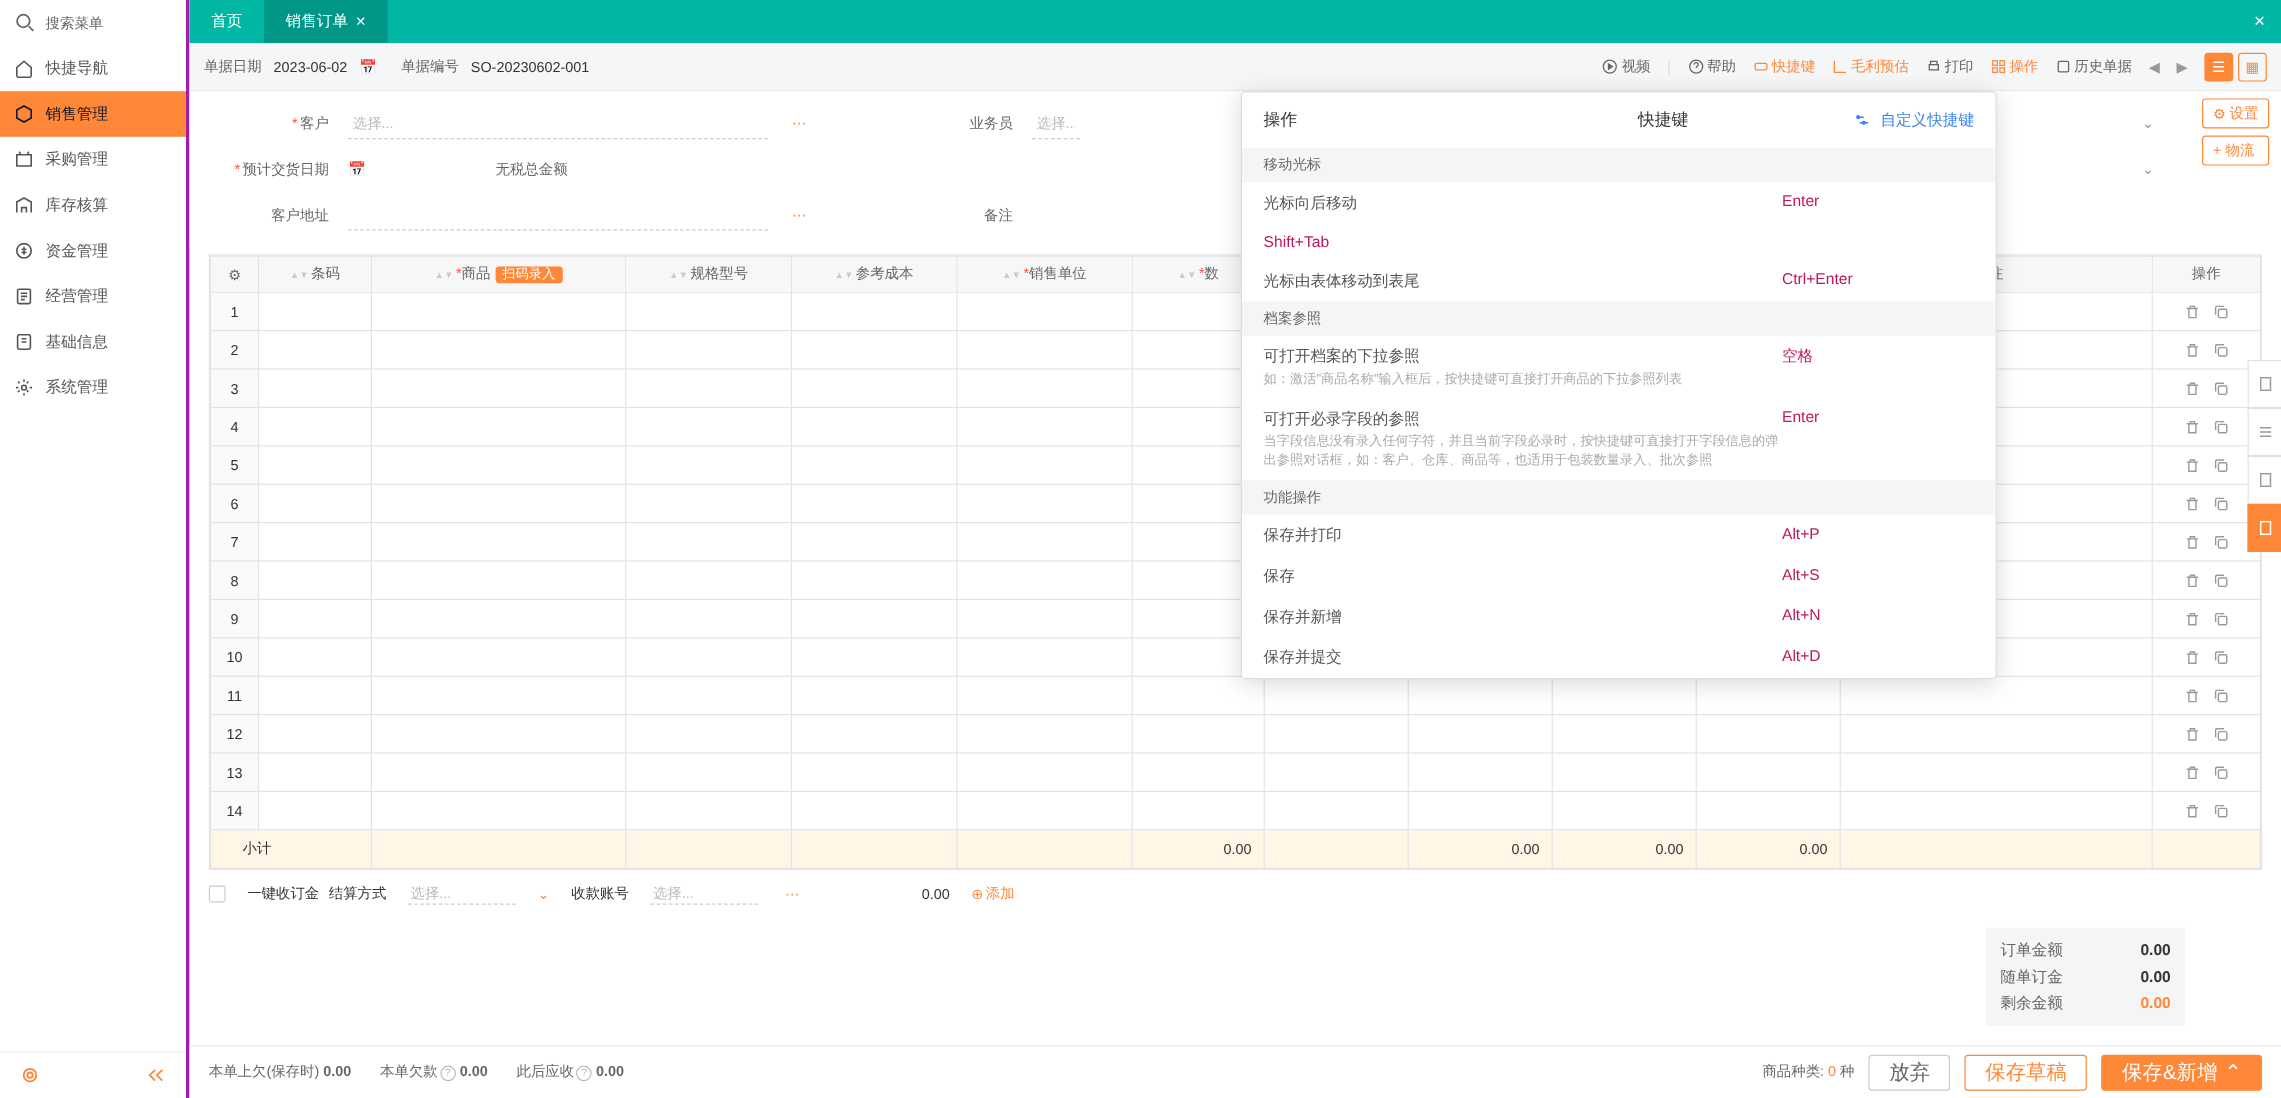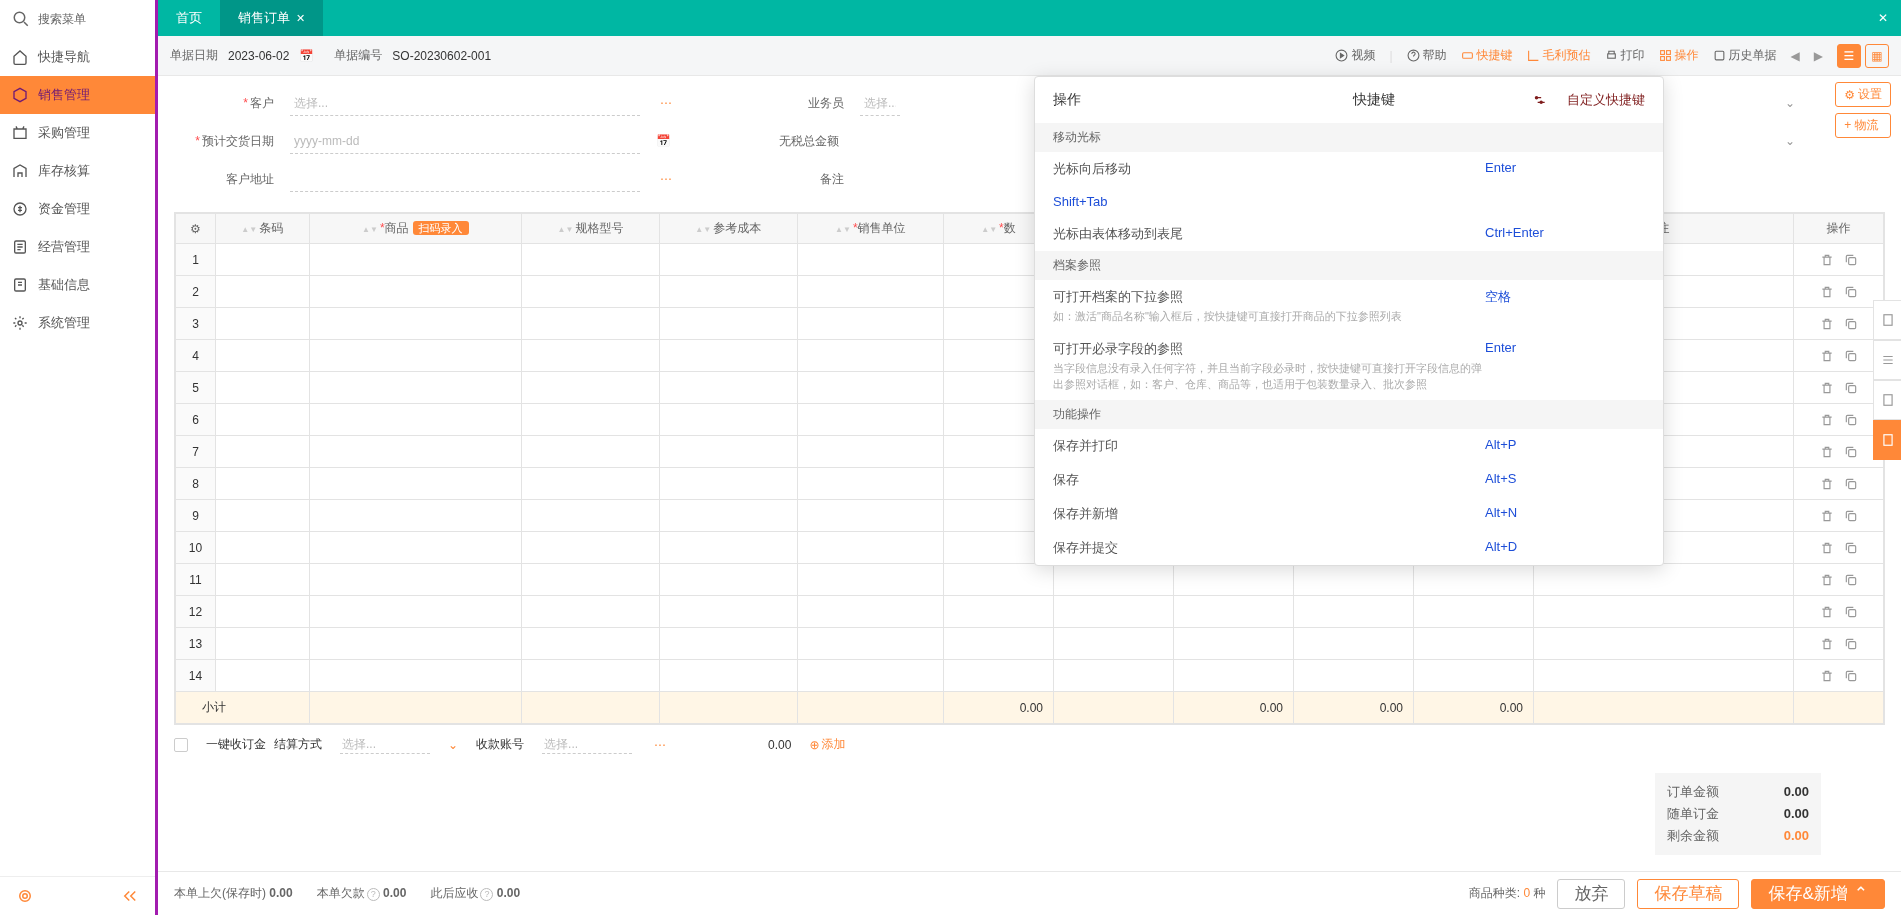--- a/index.html
+++ b/index.html
@@ -4,21 +4,21 @@
 <style>
 * { margin: 0; padding: 0; box-sizing: border-box; font-family: "Microsoft YaHei", Arial, sans-serif; }
 body { background: #f5f5f5; font-size: 12px; color: #333; overflow: hidden; }
 .app { display: flex; height: 915px; width: 1901px; position: relative; }
 
 
 .sidebar { width: 158px; background: #fff; border-right: 3px solid #a21caf; display: flex; flex-direction: column; }
 .sidebar-search { display: flex; align-items: center; padding: 10px 12px; gap: 8px; color: #666; }
 .sidebar-search svg { width: 18px; height: 18px; }
 .sidebar-item { display: flex; align-items: center; padding: 10px 12px; gap: 10px; cursor: pointer; color: #555; font-size: 13px; }
-.sidebar-item.active { background: #ff8838; color: #701a75; }
+.sidebar-item.active { background: #ff8838; color: #0f172a; }
 .sidebar-item svg { width: 16px; height: 16px; }
 .sidebar-footer { margin-top: auto; display: flex; justify-content: space-between; padding: 10px 16px; border-top: 1px solid #eee; }
 .sidebar-footer svg { width: 18px; height: 18px; color: #ff8838; }
 
 
 .main { flex: 1; display: flex; flex-direction: column; background: #fff; position: relative; }
 
 
 .tabs { display: flex; background: #00b7a3; height: 36px; align-items: stretch; }
 .tab { display: flex; align-items: center; padding: 0 18px; color: #fff; cursor: pointer; font-size: 13px; }
@@ -88,26 +88,26 @@
 .btn-default { background: #fff; border: 1px solid #ccc; color: #666; }
 .btn-outline { background: #fff; border: 1px solid #ff8838; color: #ff8838; }
 .btn-primary { background: #ff8838; border: 1px solid #ff8838; color: #fff; }
 .help-circle { display: inline-flex; width: 13px; height: 13px; border: 1px solid #bbb; border-radius: 50%; align-items: center; justify-content: center; font-size: 9px; color: #bbb; margin-left: 2px; }
 
 
 .popover { position: absolute; top: 76px; left: 876px; width: 630px; background: #fff; border: 1px solid #ddd; border-radius: 4px; box-shadow: 0 4px 20px rgba(0,0,0,0.15); z-index: 100; max-height: 530px; overflow-y: auto; font-size: 13px; }
 .popover-head { display: flex; padding: 14px 18px; }
 .popover-head-left { flex: 1; font-size: 14px; color: #333; }
 .popover-head-mid { width: 180px; font-size: 14px; color: #333; }
-.popover-head-right { color: #7f1d1d; display: flex; align-items: center; gap: 20px; cursor: pointer; text-align: right; }
+.popover-head-right { color: #3b82f6; display: flex; align-items: center; gap: 8px; cursor: pointer; text-align: right; }
 .pop-section { background: #f5f5f5; padding: 6px 18px; color: #666; font-size: 12px; }
 .pop-row { display: flex; padding: 8px 18px; align-items: flex-start; }
 .pop-op { flex: 1; color: #555; }
 .pop-op-desc { color: #aaa; font-size: 11px; line-height: 16px; margin-top: 2px; }
-.pop-key { width: 160px; color: #1d4ed8; }
+.pop-key { width: 160px; color: #be185d; }
 .popover::-webkit-scrollbar { width: 8px; }
 .popover::-webkit-scrollbar-thumb { background: #ccc; border-radius: 4px; }
 
 
 .right-tabs { position: absolute; right: 0; top: 300px; display: flex; flex-direction: column; }
 .right-tab { width: 28px; height: 40px; background: #fff; border: 1px solid #e3e3e3; border-right: none; display: flex; align-items: center; justify-content: center; color: #999; cursor: pointer; }
 .right-tab.active { background: #ff8838; color: #fff; border-color: #ff8838; }
 </style>
 </head>
 <body>
@@ -279,21 +279,20 @@
         </div>
         <div class="form-group" style="margin-left:60px;">
           <div class="form-label">业务员</div>
           <input class="form-input" style="width: 40px;" placeholder="选择...">
         </div>
         <span class="chevron" style="margin-left:auto; margin-right:90px;">⌄</span>
       </div>
       <div class="form-row">
         <div class="form-group">
           <div class="form-label"><span class="req">*</span><span>预计交货日期</span></div>
-          <input class="form-input w350" placeholder="yyyy-mm-dd" style="">
           <span class="cal-icon">📅</span>
         </div>
         <div class="form-group" style="margin-left:60px;">
           <div class="form-label">无税总金额</div>
         </div>
         <span class="chevron" style="margin-left:auto; margin-right:90px;">⌄</span>
       </div>
       <div class="form-row">
         <div class="form-group">
           <div class="form-label">客户地址</div>

